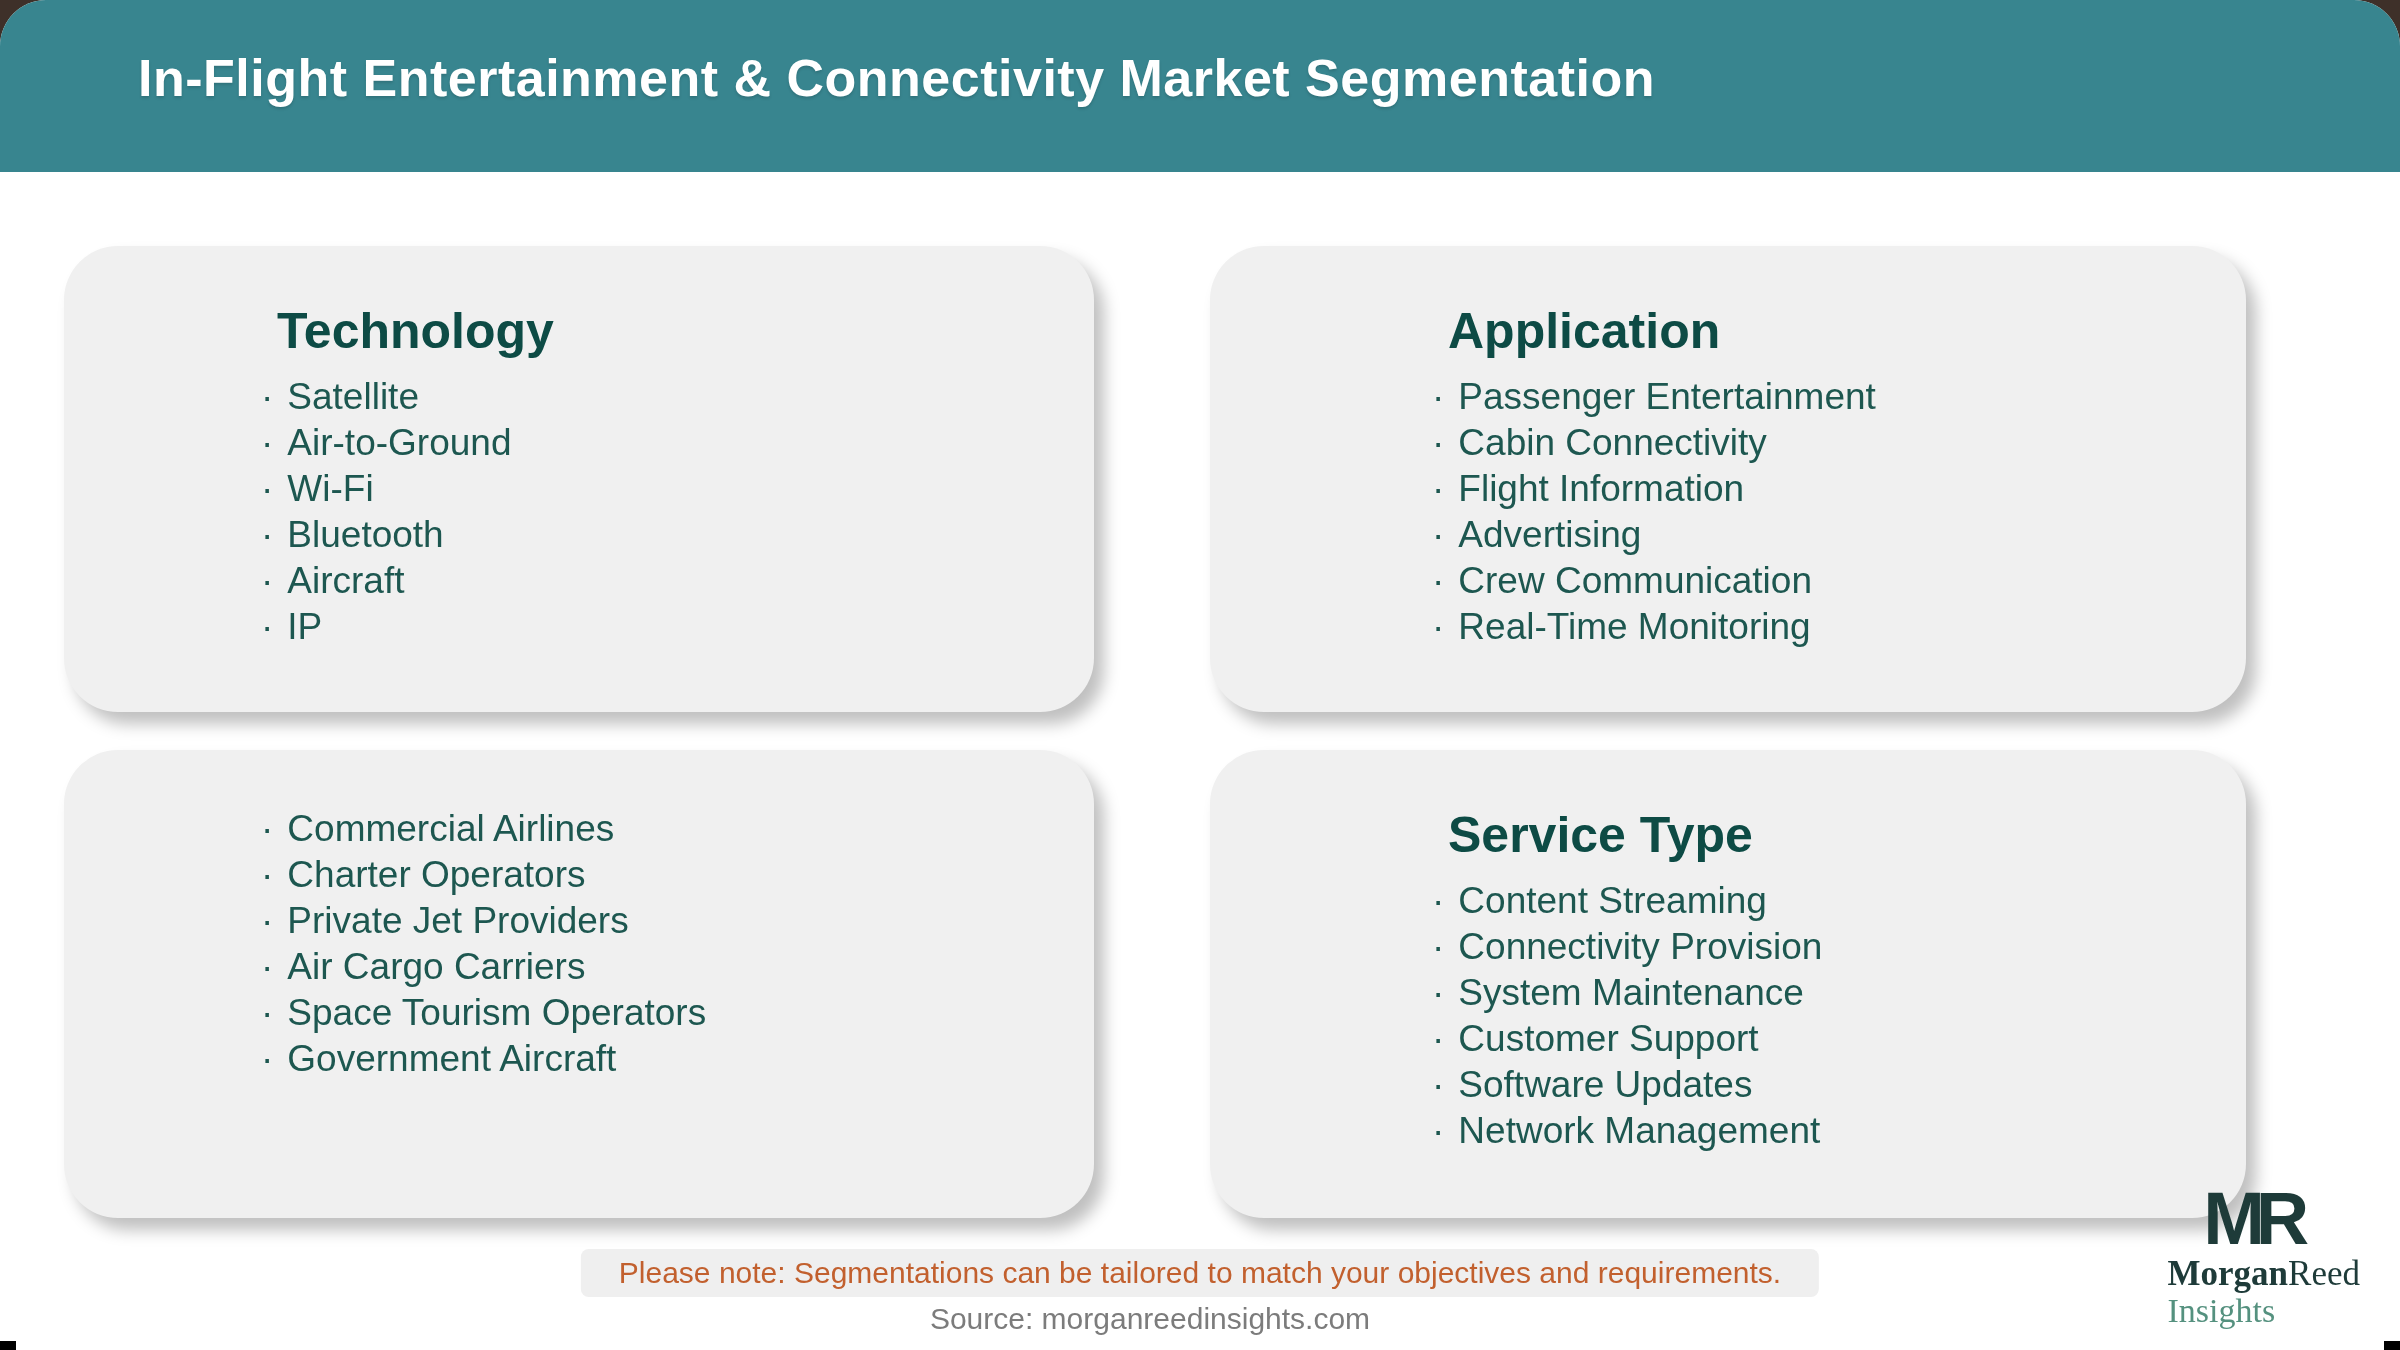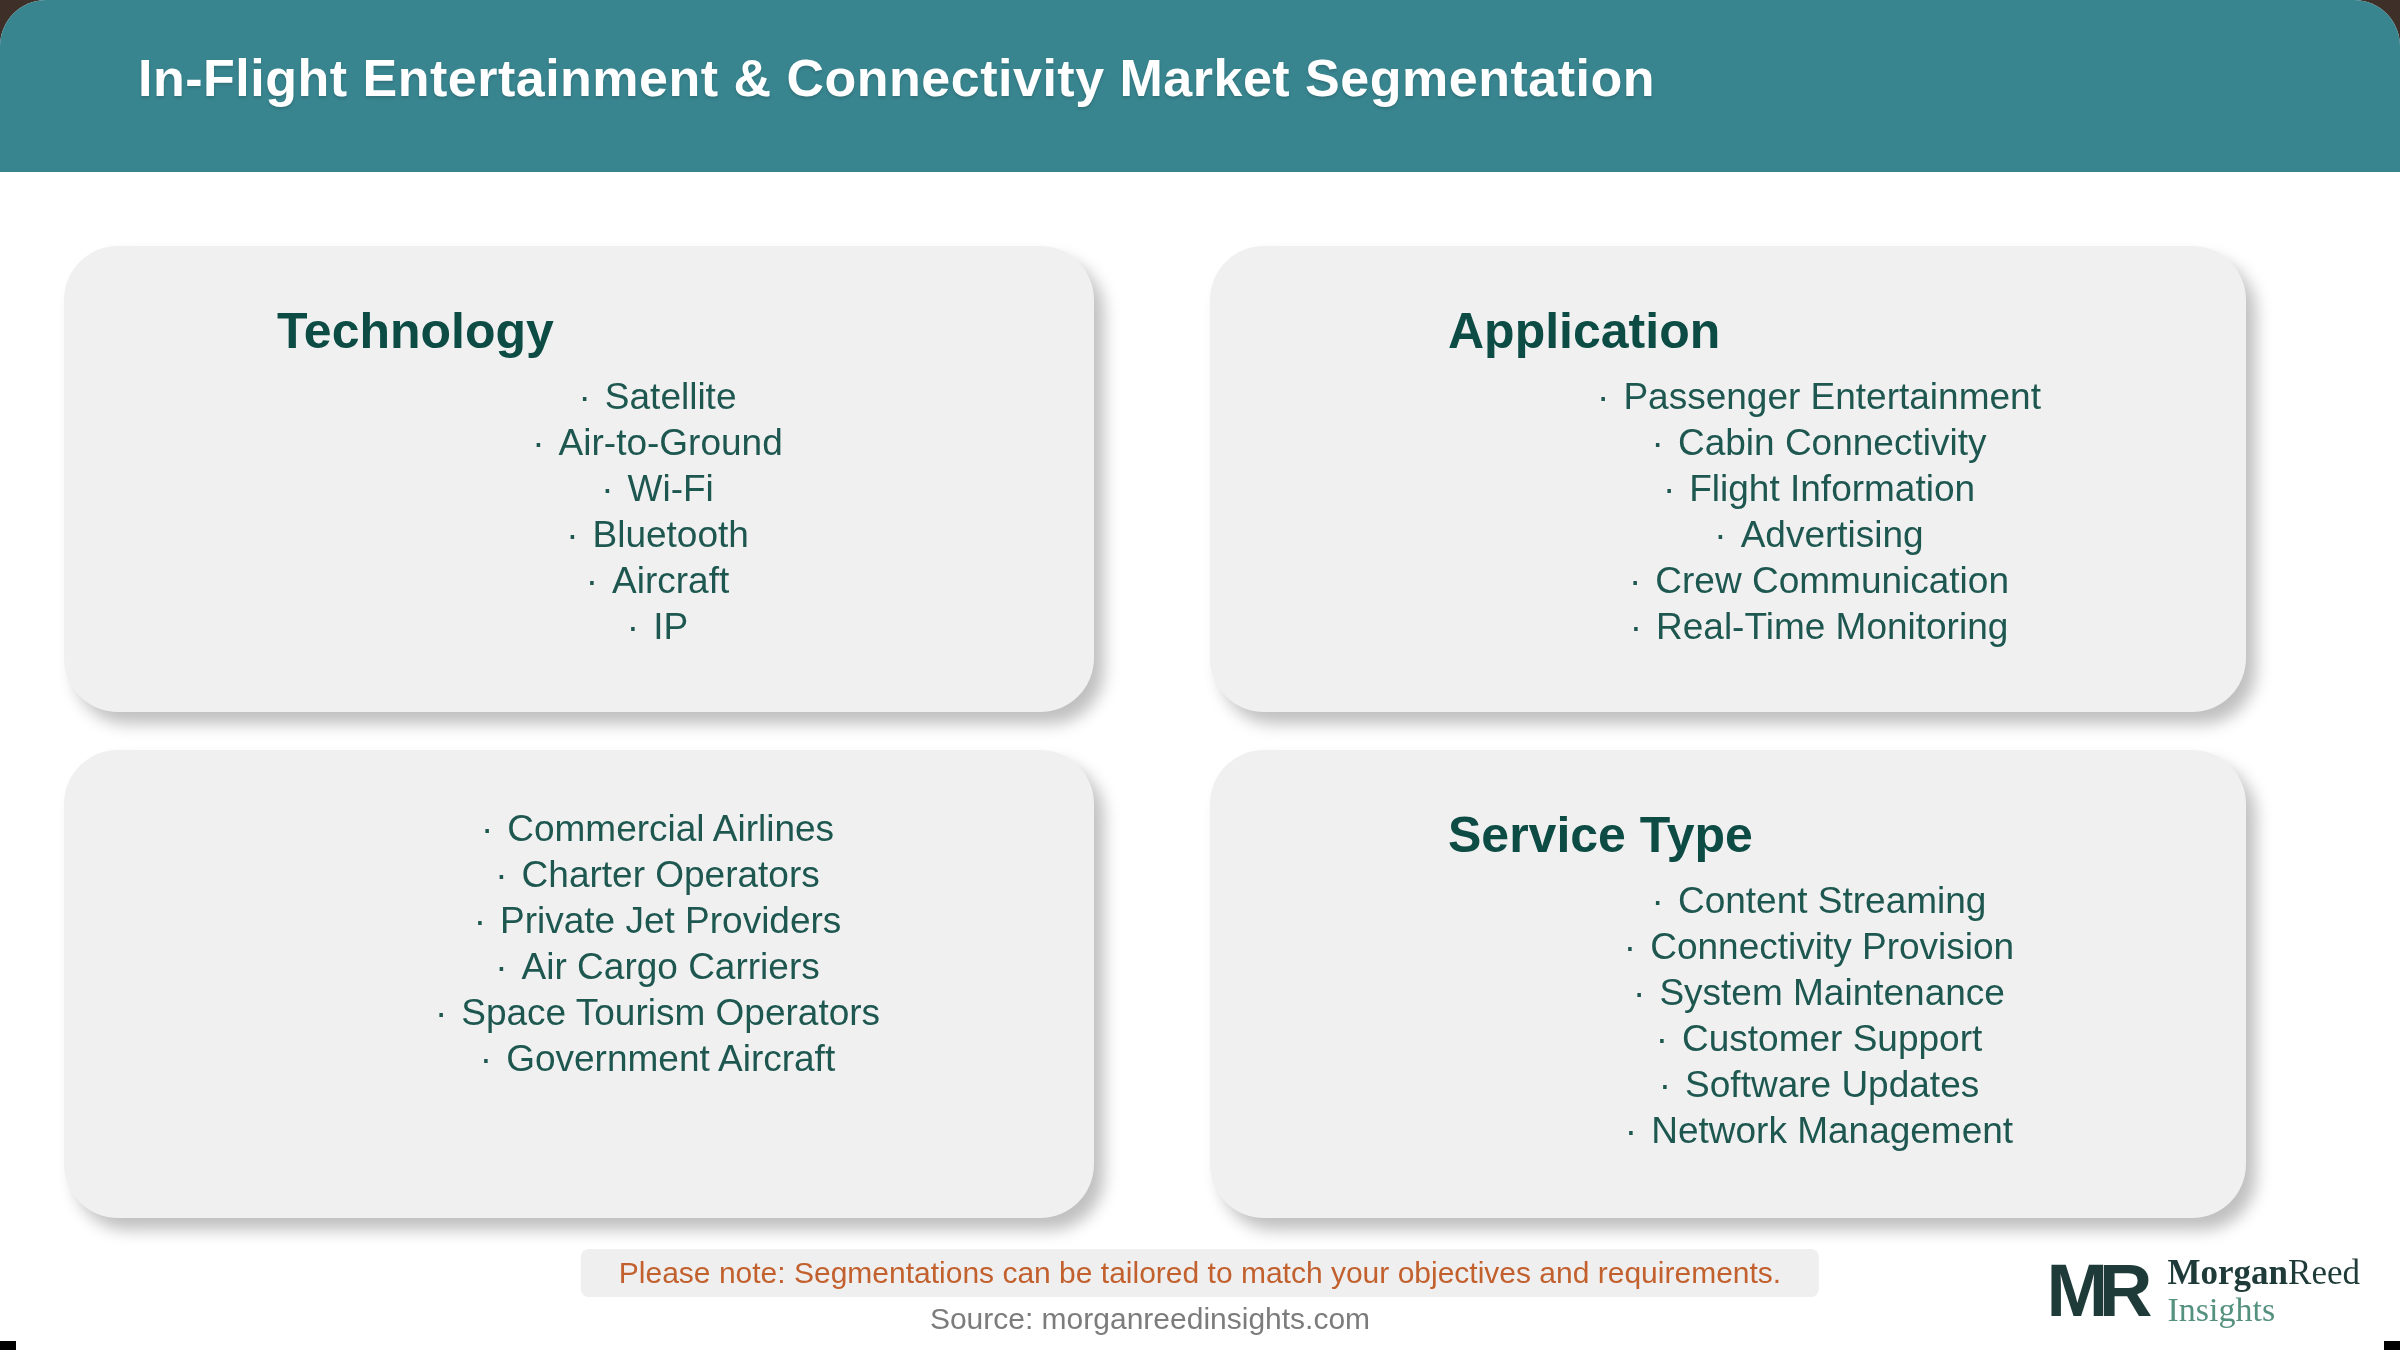--- a/index.html
+++ b/index.html
@@ -27,35 +27,35 @@
     position:absolute;background:var(--card_bg,#F0F0F0);
     border-radius:54px;box-shadow:10px 12px 16px rgba(0,0,0,0.25);
   }
   .c1{left:64px;top:246px;width:1030px;height:466px;}
   .c2{left:1210px;top:246px;width:1036px;height:466px;}
   .c3{left:64px;top:750px;width:1030px;height:468px;}
   .c4{left:1210px;top:750px;width:1036px;height:468px;}
   .card-inner{padding:56px 40px 0 197px;}
   .c2 .card-inner,.c4 .card-inner{padding-left:222px;}
   .card-title{margin:0 0 14px 16px;font-size:50px;font-weight:700;color:var(--title_dark,#0D4B45);}
-  .item{font-size:37px;line-height:46px;color:var(--item_text,#1D5750);white-space:nowrap;text-align:center;}
+  .item{font-size:37px;line-height:46px;color:var(--item_text,#1D5750);white-space:nowrap;}
   .bullet{display:inline-block;margin-right:14px;}
 
   .note{
     position:absolute;top:1249px;left:50%;transform:translateX(-50%);
     background:var(--note_bg,#EFEFEF);color:var(--note_orange,#C2602E);
     font-size:30px;line-height:48px;height:48px;padding:0 38px;
     border-radius:8px;white-space:nowrap;
   }
   .source{
     position:absolute;top:1302px;left:calc(50% - 50px);transform:translateX(-50%);
     color:var(--source_gray,#7C7C7C);font-size:30px;white-space:nowrap;
   }
 
-  .logo{position:absolute;right:40px;bottom:22px;display:flex;align-items:center;}
+  .logo{position:absolute;right:40px;bottom:22px;display:flex;align-items:center;flex-direction:column;}
   .monogram{
     font-size:74px;font-weight:700;letter-spacing:-9px;line-height:1;
     color:var(--logo_dark,#1E3B39);margin-right:18px;padding-right:6px;
   }
   .logo-text{font-family:"Liberation Serif",serif;line-height:1.04;}
   .logo-name{font-size:35px;color:var(--logo_dark,#1E3B39);}
   .logo-name .bold{font-weight:700;}
   .logo-sub{font-size:34px;color:var(--logo_green,#55917F);}
 </style>
 </head>

